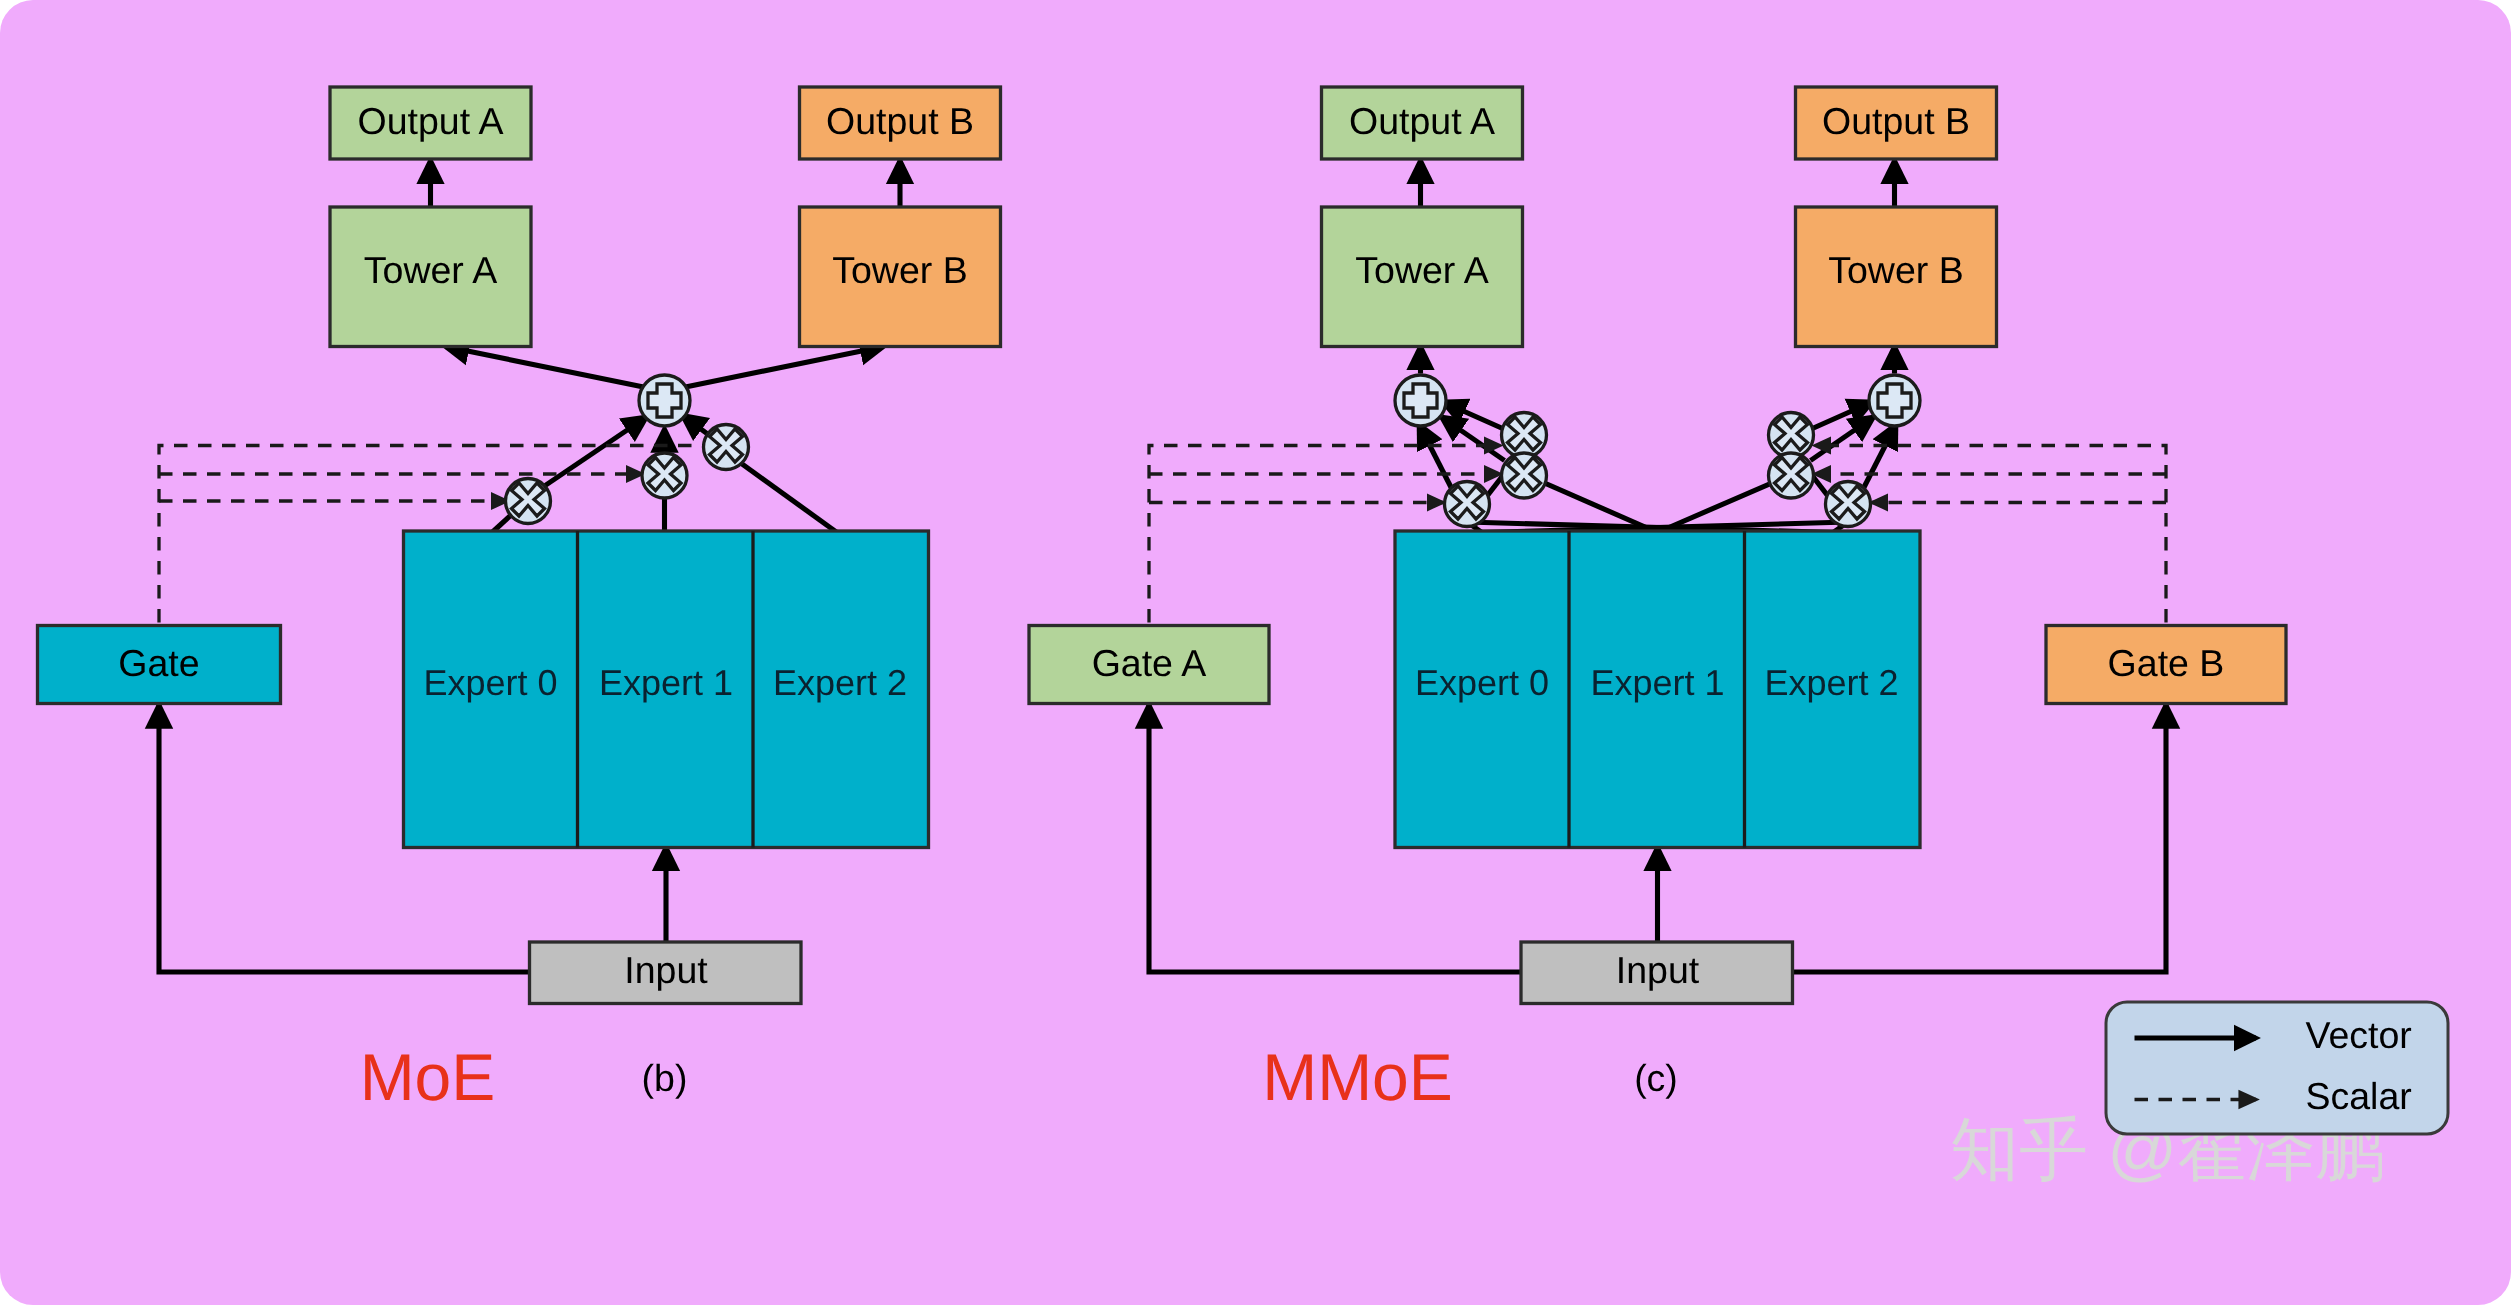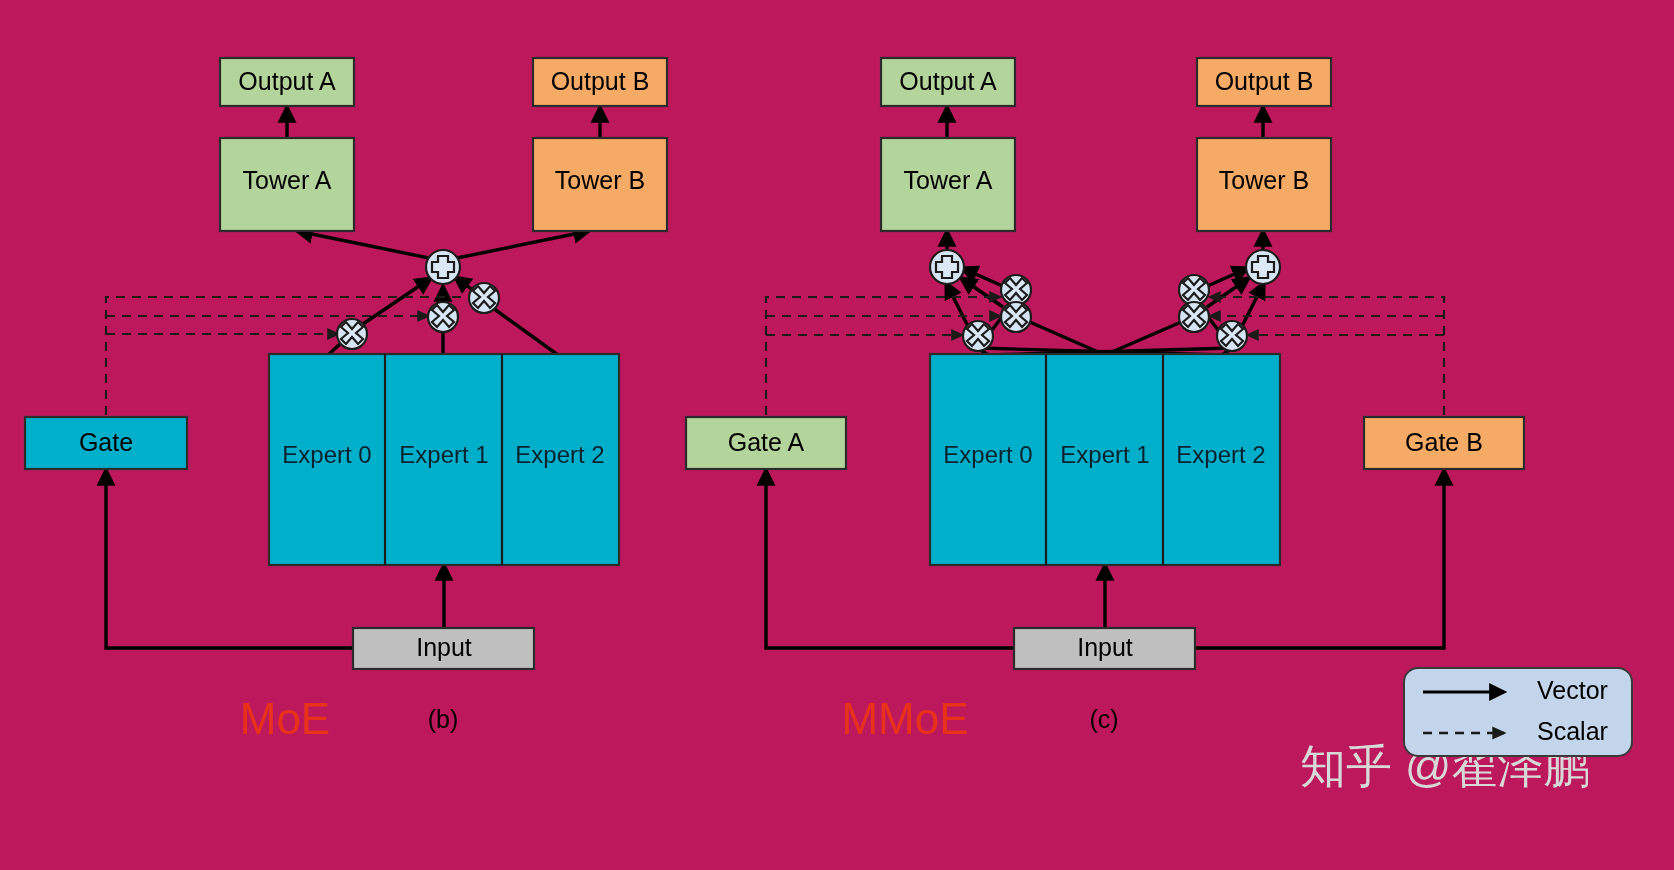--- a/index.html
+++ b/index.html
@@ -11,21 +11,22 @@
     width: 1674px;
     height: 870px;
     font-family: "Liberation Sans", sans-serif;
     overflow: hidden;
     position: relative;
   }
   #stage {
     position: relative;
     width: 1674px;
     height: 870px;
-    background: #be185d;
+    background: #f0abfc;
+    border-radius: 22px;
   }
   svg#diagram {
     position: absolute;
     left: 0;
     top: 0;
     width: 1674px;
     height: 870px;
     display: block;
   }
   .box-label {

